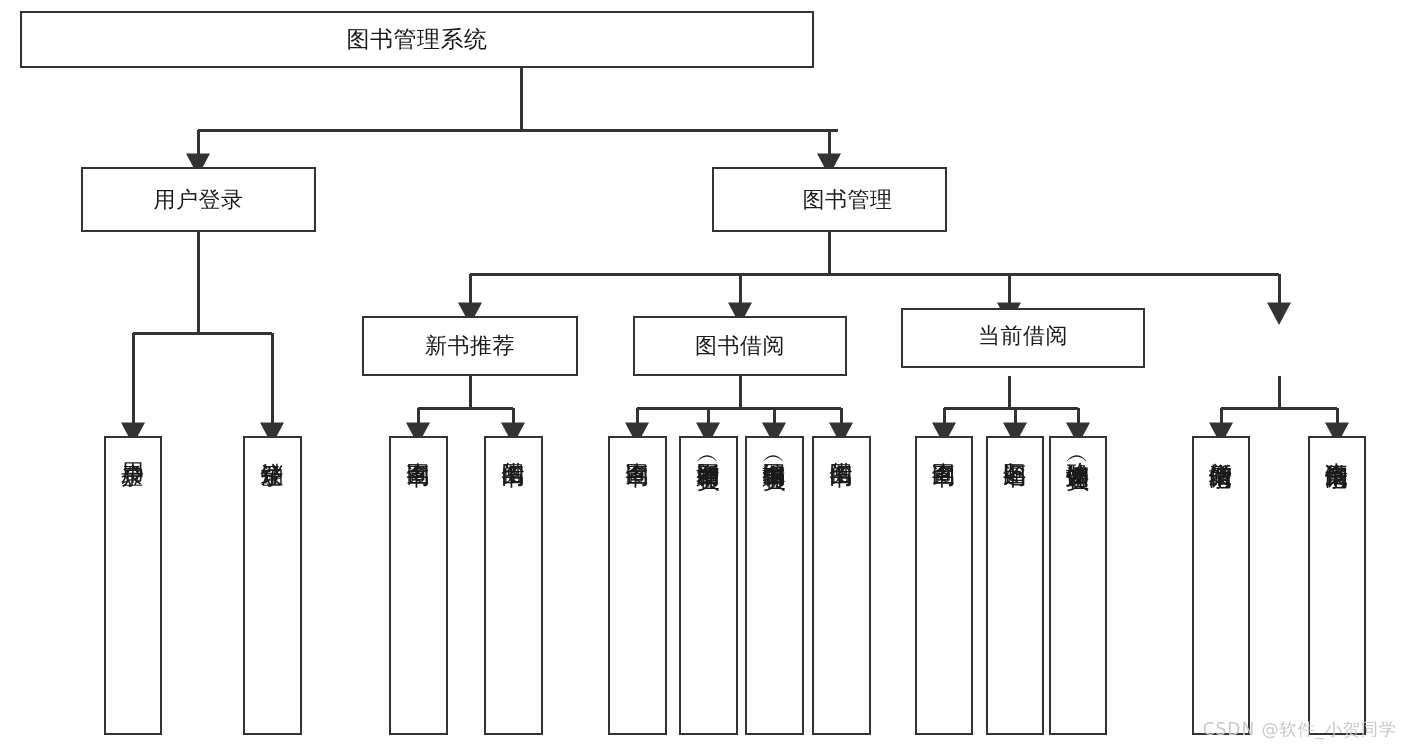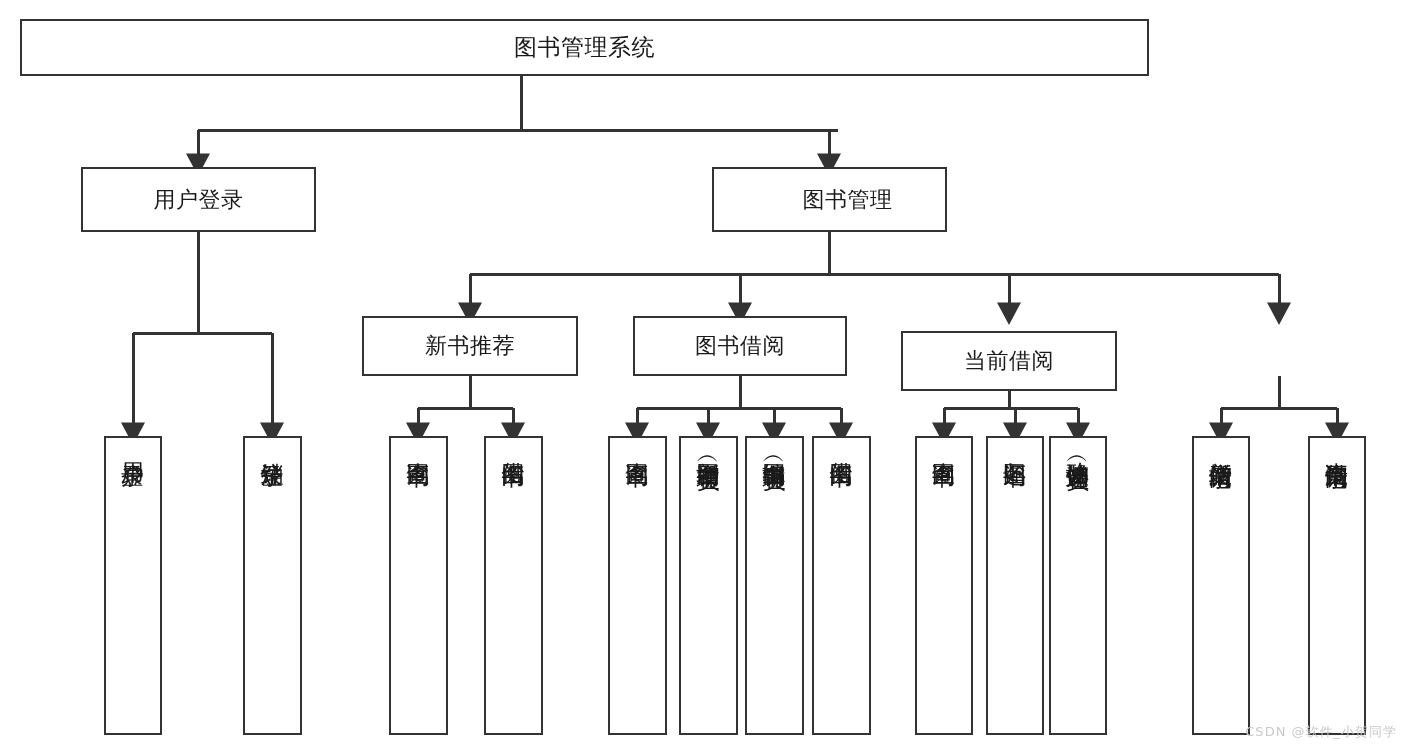--- a/index.html
+++ b/index.html
@@ -58,21 +58,21 @@
     font-size: 23px;
     line-height: 1.05;
     letter-spacing: 1px;
     white-space: nowrap;
   }
   .node.root .node-label { font-size: 23px; }
   .watermark {
     position: absolute;
     right: 8px;
     bottom: 6px;
-    font-size: 13px;
+    font-size: 17px;
     color: #c9c9c9;
     letter-spacing: 1px;
     z-index: 3;
     white-space: nowrap;
     font-family: "DejaVu Sans", "Liberation Sans", sans-serif;
     margin-left: 20px;
   }
 </style>
 </head>
 <body>
@@ -122,38 +122,38 @@
       <path d="M1015,408 L1015,429" marker-end="url(#arrowhead)"></path>
       <path d="M1078,408 L1078,429" marker-end="url(#arrowhead)"></path>
 
       <path d="M1279,376 L1279,408"></path>
       <path d="M1221,408 L1337,408"></path>
       <path d="M1221,408 L1221,429" marker-end="url(#arrowhead)"></path>
       <path d="M1337,408 L1337,429" marker-end="url(#arrowhead)"></path>
     </g>
   </svg>
 
-  <div class="node horizontal root" style="left: 20px; top: 11px; width: 1129px; height: 57px; border-color: rgb(51, 51, 51); margin-top: 8px;">
+  <div class="node horizontal root" style="left: 20px; top: 11px; width: 794px; height: 57px; border-color: rgb(51, 51, 51);">
     <span class="node-label" style="color: rgb(26, 26, 26);">图书管理系统</span>
   </div>
 
   <div class="node horizontal" style="left: 81px; top: 167px; width: 235px; height: 65px; border-color: rgb(51, 51, 51);">
     <span class="node-label" style="color: rgb(26, 26, 26);">用户登录</span>
   </div>
   <div class="node horizontal" style="left: 712px; top: 167px; width: 235px; height: 65px; border-color: rgb(51, 51, 51);">
     <span class="node-label" style="color: rgb(26, 26, 26); margin-left: 36px;">图书管理</span>
   </div>
 
   <div class="node horizontal" style="left: 362px; top: 316px; width: 216px; height: 60px; border-color: rgb(51, 51, 51);">
     <span class="node-label" style="color: rgb(26, 26, 26);">新书推荐</span>
   </div>
   <div class="node horizontal" style="left: 633px; top: 316px; width: 214px; height: 60px; border-color: rgb(51, 51, 51);">
     <span class="node-label" style="color: rgb(26, 26, 26);">图书借阅</span>
   </div>
-  <div class="node horizontal" style="left: 901px; top: 331px; width: 216px; height: 60px; border-color: rgb(51, 51, 51);">
+  <div class="node horizontal" style="left: 901px; top: 308px; width: 244px; height: 60px; border-color: rgb(51, 51, 51); font-family: Liberation Mono, monospace;">
     <span class="node-label" style="color: rgb(26, 26, 26);">当前借阅</span>
   </div>
 
   <div class="node vertical" style="left: 104px; top: 436px; width: 58px; height: 299px; border-color: rgb(51, 51, 51);">
     <span class="node-label" style="color: rgb(26, 26, 26);">用户登录</span>
   </div>
   <div class="node vertical" style="left: 243px; top: 436px; width: 59px; height: 299px; border-color: rgb(51, 51, 51);">
     <span class="node-label" style="color: rgb(26, 26, 26);">注销登录</span>
   </div>
   <div class="node vertical" style="left: 389px; top: 436px; width: 59px; height: 299px; border-color: rgb(51, 51, 51);">

